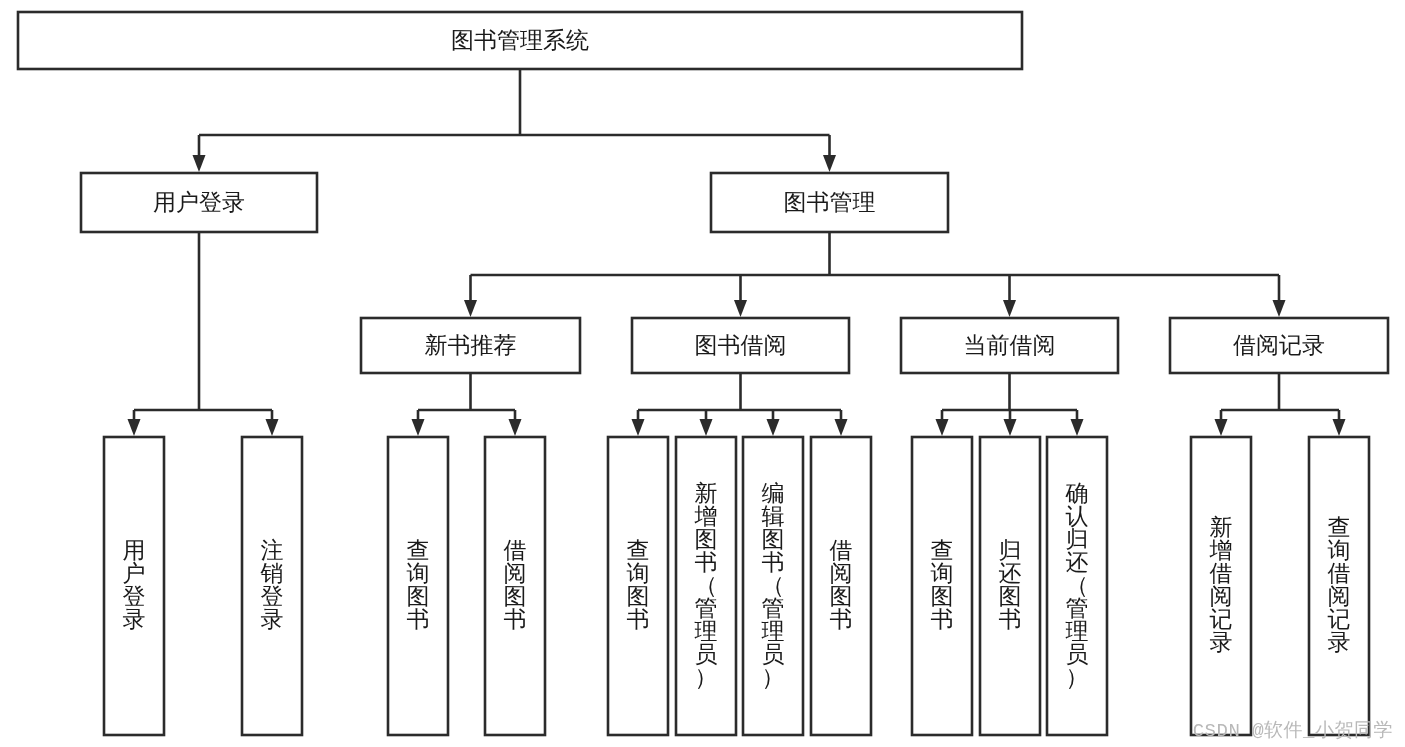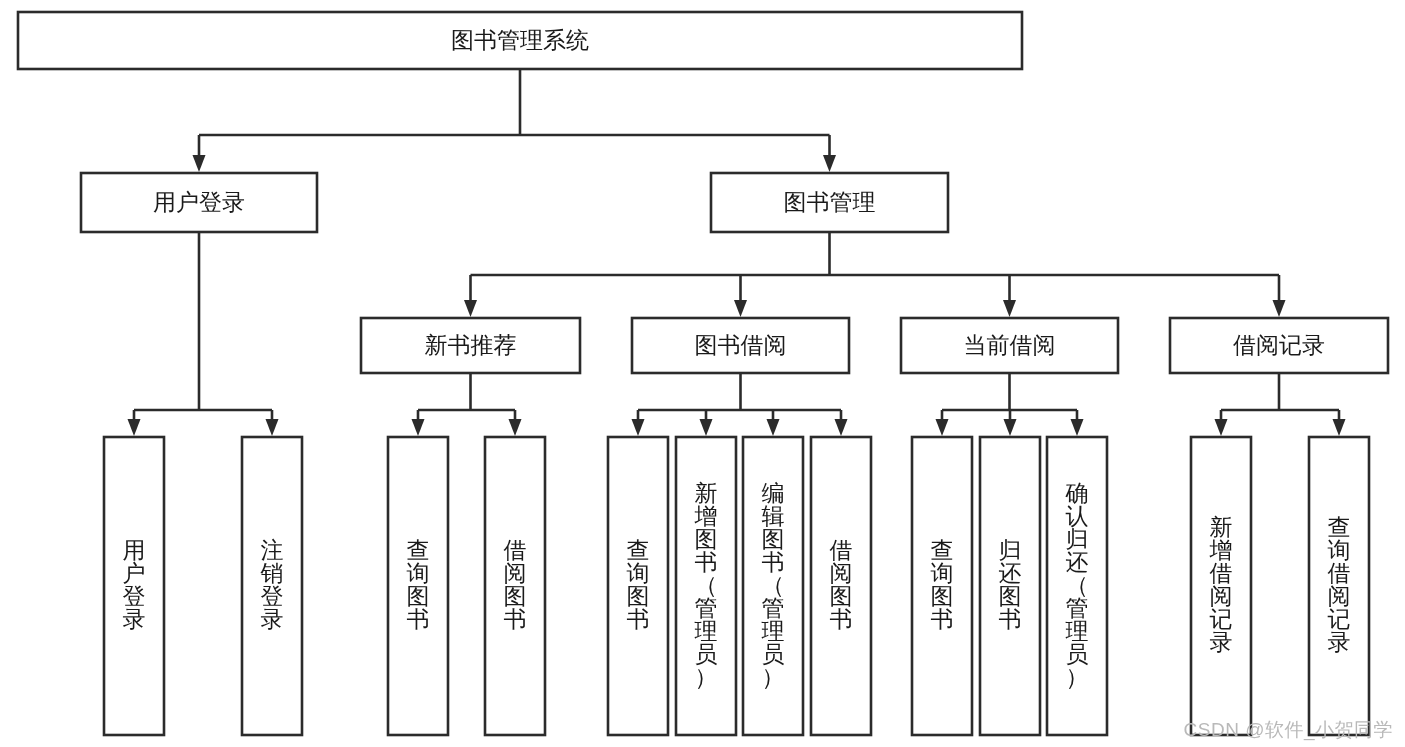--- a/index.html
+++ b/index.html
@@ -50,21 +50,21 @@
     font-family: "Liberation Sans", "DejaVu Sans", sans-serif;
     font-size: 23px;
     text-anchor: middle;
   }
   .watermark-text {
     position: absolute;
     right: 12px;
     bottom: 4px;
     color: #b9b9b9;
     font-size: 19px;
-    font-family: Liberation Sans, sans-serif;
+    font-family: Liberation Mono, monospace;
     white-space: nowrap;
     letter-spacing: 0.5px;
   }
 </style>
 </head>
 <body>
 
 <div id="canvas-wrap">
 
   <svg class="diagram" viewBox="0 0 1405 747">

